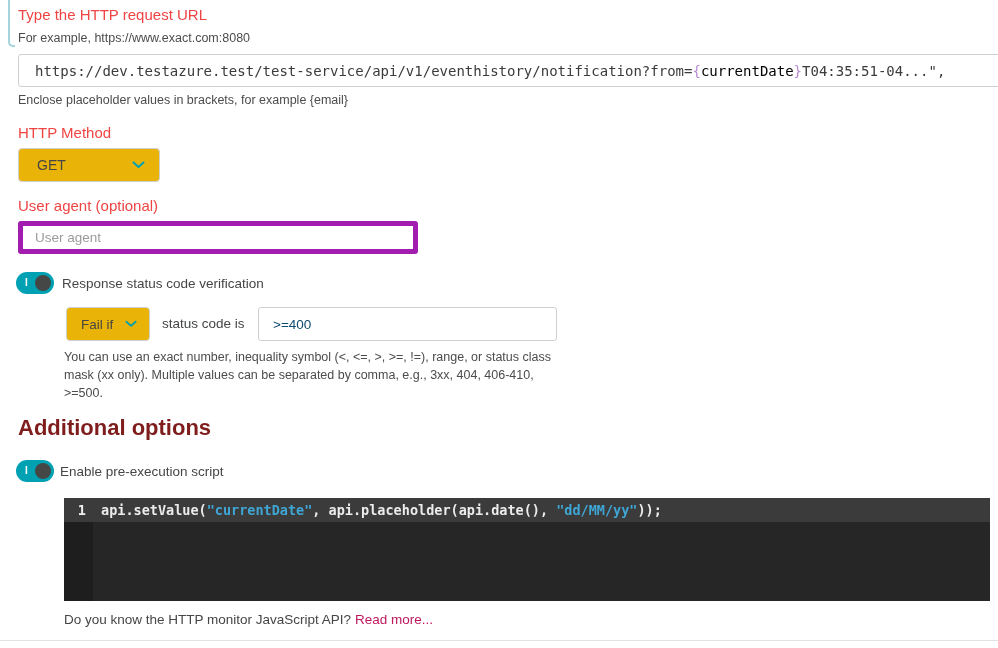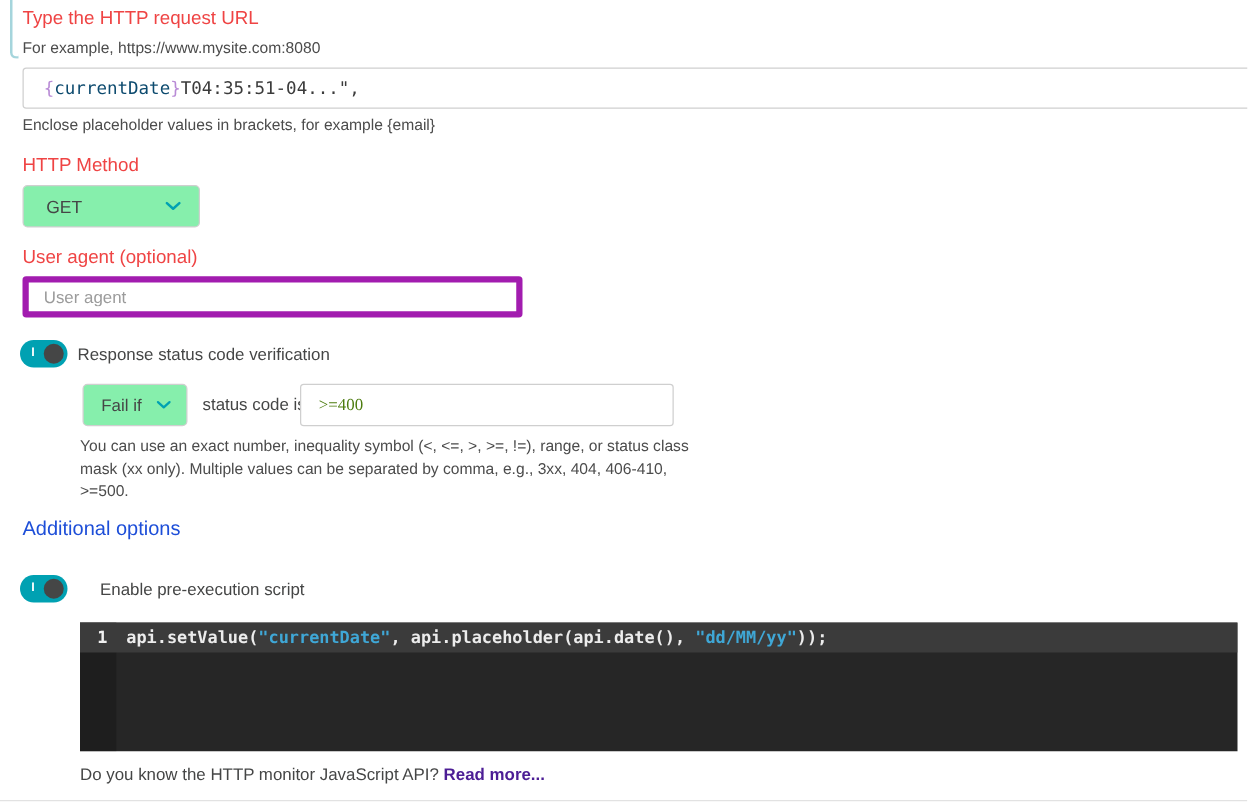--- a/index.html
+++ b/index.html
@@ -21,32 +21,32 @@
   }
 
   
   .textbox {
     background:#fff; border:1px solid #cfcfcf; border-radius:3px;
     display:flex; align-items:center; white-space:nowrap; overflow:hidden;
   }
   .url-box { left:18px; top:54px; width:1010px; height:33px; padding-left:16px;
              font-size:14px; color:#3b3b3b; }
   .url-box .brace { color:#b98bd6; }
-  .url-box .token { color:#0c4a6e; }
+  .url-box .token { color:#000000; }
 
   .ua-input {
     left:18px; top:221px; width:400px; height:33px;
     border:5px solid #a21caf; border-radius:3px; padding:0 12px;
     font-family:"Liberation Sans", sans-serif; font-size:13.5px; color:#454646;
   }
   .ua-input::placeholder { color:#9b9b9b; opacity:1; }
 
   
   .dropdown {
-    background:#86efac; border:1px solid #cfcfcf; border-radius:4px;
+    background:#eab308; border:1px solid #cfcfcf; border-radius:4px;
     display:flex; align-items:center; justify-content:space-between;
     font-size:14px; color:#454646; cursor:pointer;
   }
   .dd-method { left:18px; top:148px; width:142px; height:34px; padding:0 14px 0 18px; }
   .dd-failif { left:66px; top:307px; width:84px; height:34px; padding:0 12px 0 14px; font-size:13.5px;text-align:right; }
 
   
   .toggle {
     width:38px; height:22px; border-radius:11px; background:#00a1b2;
     position:absolute; cursor:pointer;
@@ -55,29 +55,29 @@
     position:absolute; left:9px; top:5px; color:#ffffff;
     font-size:10px; font-weight:bold; line-height:12px;
   }
   .toggle .knob {
     position:absolute; right:3px; top:3px; width:16px; height:16px;
     border-radius:50%; background:#454646;
   }
   .toggle-label { font-size:13.5px; color:#454646; }
 
   .status-input {
-    left:240px; top:307px; width:299px; height:34px;
+    left:258px; top:307px; width:299px; height:34px;
     border:1px solid #cfcfcf; border-radius:3px; padding:0 14px;
-    font-family:Liberation Serif, serif; font-size:13.5px; color:#4d7c0f;
+    font-family:Liberation Sans, sans-serif; font-size:13.5px; color:#0c4a6e;
   }
 
   .hint-block { left:64px; top:348px; width:520px; font-size:12.5px;
                 line-height:18px; color:#4c4c4c; }
 
-  .heading { left:18px; top:415px; font-size:16px; font-weight:400; color:#1d4ed8; }
+  .heading { left:18px; top:415px; font-size:22px; font-weight:700; color:#7f1d1d; }
 
   
   .editor {
     left:64px; top:498px; width:926px; height:103px;
     background:#262626; overflow:hidden;
   }
   .editor .gutter-col {
     position:absolute; left:0; top:0; bottom:0; width:29px; background:#1e1e1e;
   }
   .editor .active-line {
@@ -86,38 +86,39 @@
     font-family:"DejaVu Sans Mono", monospace; font-size:13.5px; font-weight:600;
     color:#ececec;
   }
   .editor .line-no {
     width:29px; text-align:right; padding-right:7px; flex:0 0 auto; color:#f0f0f0;
   }
   .editor .code-text { padding-left:8px; white-space:pre; }
   .editor .str { color:#3fa7d6; }
 
   .footer-line { left:64px; top:612px; font-size:13.5px; color:#454646; }
-  .footer-line a { color:#4c1d95; text-decoration:none; cursor:pointer;font-weight:bold; }
+  .footer-line a { color:#be185d; text-decoration:none; cursor:pointer; }
 
   .bottom-divider { left:0; top:640px; width:998px; height:0;
                     border-top:1px solid #e2e2e2; }
 
   .chev { flex:0 0 auto; }
 </style>
 </head>
 <body>
 
 <div class="stage">
 
   <div class="abs bracket"></div>
 
   <div class="abs label" style="left:18px; top:6px;">Type the HTTP request URL</div>
-  <div class="abs sublabel" style="left:18px; top:31px;">For example, https://www.mysite.com:8080</div>
+  <div class="abs sublabel" style="left:18px; top:31px;">For example, https://www.exact.com:8080</div>
 
   <div class="abs textbox url-box mono">
+    <span>https://dev.testazure.test/test-service/api/v1/eventhistory/notification?from=</span>
       <span class="brace">{</span>
       <span class="token">currentDate</span>
       <span class="brace">}</span>
       <span>T04:35:51-04...",</span>
   </div>
 
   <div class="abs sublabel" style="left:18px; top:93px;">Enclose placeholder values in brackets, for example {email}</div>
 
   <div class="abs label" style="left:18px; top:124px;">HTTP Method</div>
   <div class="abs dropdown dd-method">
@@ -150,21 +151,21 @@
     <div>mask (xx only). Multiple values can be separated by comma, e.g., 3xx, 404, 406-410,</div>
     <div>&gt;=500.</div>
   </div>
 
   <div class="abs heading">Additional options</div>
 
   <div class="toggle" style="left:16px; top:460px;">
     <span class="on-mark">I</span>
     <span class="knob"></span>
   </div>
-  <div class="abs toggle-label" style="left:80px; top:464px;">Enable pre-execution script</div>
+  <div class="abs toggle-label" style="left:60px; top:464px;">Enable pre-execution script</div>
 
   <div class="abs editor">
     <div class="gutter-col"></div>
     <div class="active-line">
       <span class="line-no">1</span>
       <span class="code-text"><span>api.setValue(</span><span class="str">"currentDate"</span><span>, api.placeholder(api.date(), </span><span class="str">"dd/MM/yy"</span><span>));</span></span>
     </div>
   </div>
 
   <div class="abs footer-line">

